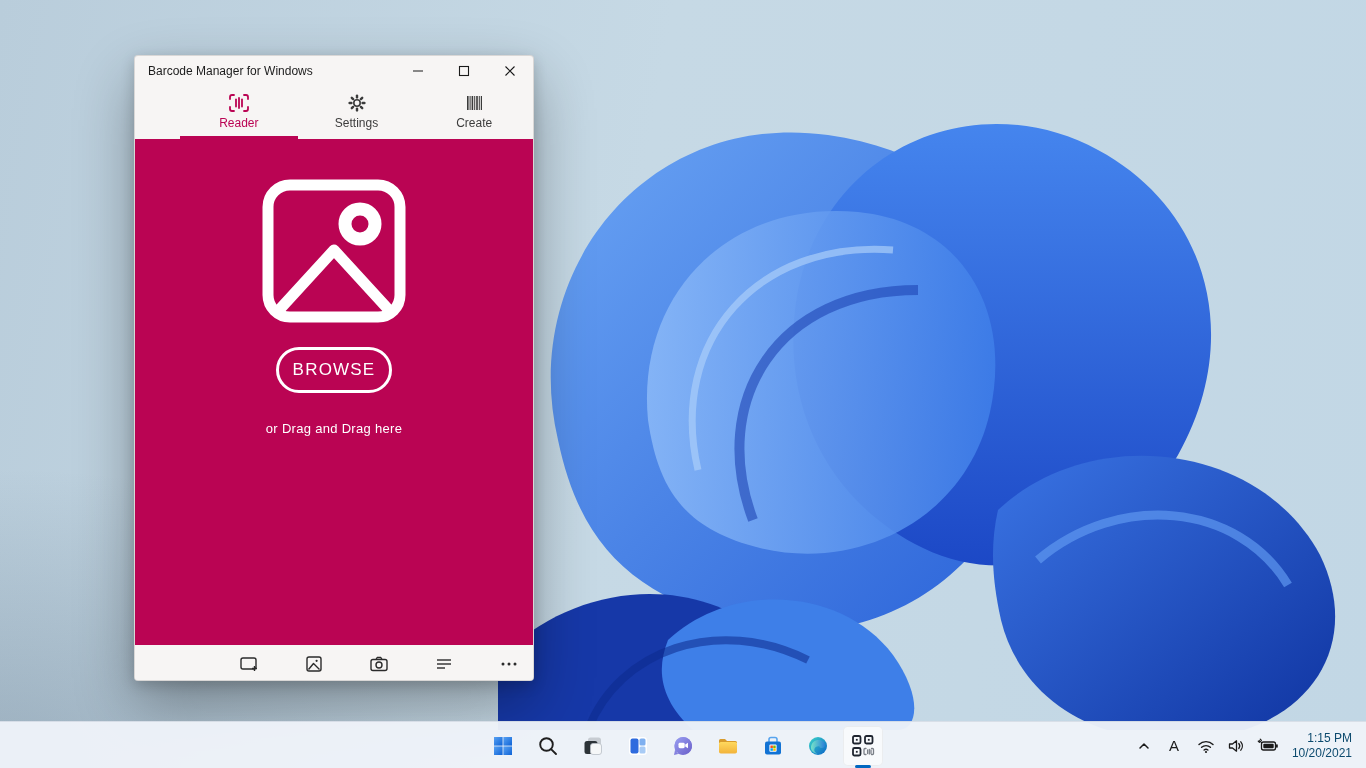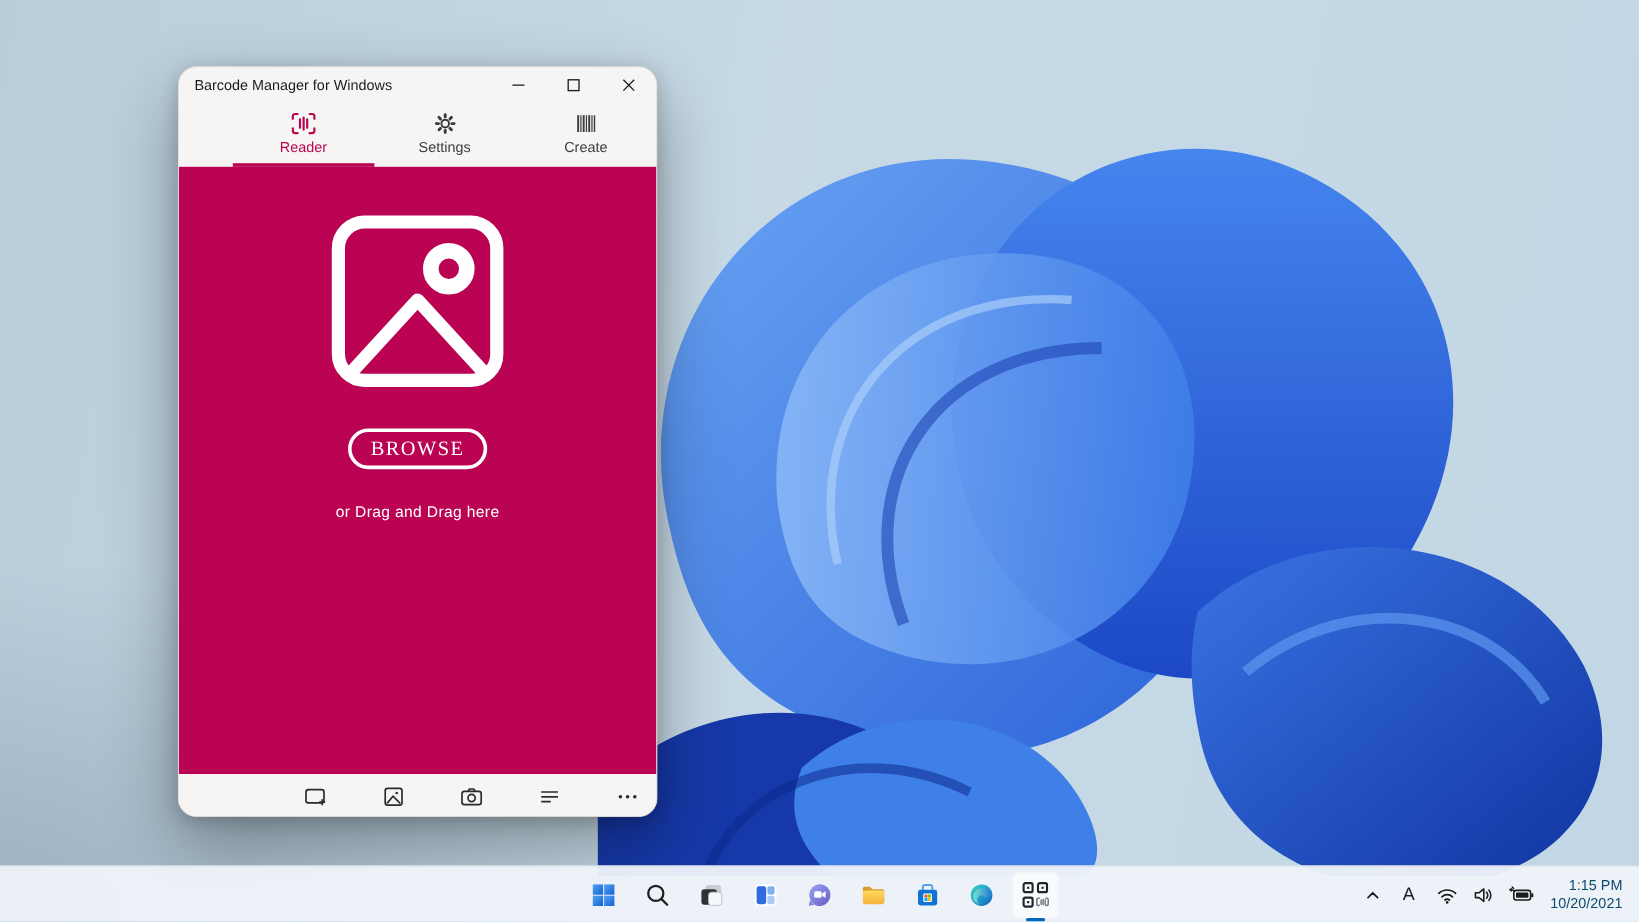--- a/index.html
+++ b/index.html
@@ -6,38 +6,38 @@
   html,body { width:1366px; height:768px; overflow:hidden; }
   body { font-family:"Liberation Sans","DejaVu Sans",sans-serif; position:relative;
          background:linear-gradient(100deg,#b9cddb 0%,#c6d9e5 45%,#c2d7e5 100%); }
   .vignette { position:absolute; inset:0;
     background:radial-gradient(900px 500px at 0% 100%, rgba(70,90,110,.28), rgba(70,90,110,0) 60%); }
 
   
   .bloom { position:absolute; left:498px; top:40px; width:846px; height:690px; }
 
   
-  .window { position:absolute; left:148px; top:55px; width:400px; height:626px;
-    background:#f7f5f4; border-radius:16px; overflow:hidden;
+  .window { position:absolute; left:134px; top:55px; width:400px; height:626px;
+    background:#f7f5f4; border-radius:4px; overflow:hidden;
     box-shadow:0 25px 60px rgba(0,0,0,.32), 0 4px 14px rgba(0,0,0,.18);
     border:1px solid rgba(0,0,0,.12); }
   .titlebar { height:30px; display:flex; align-items:center; padding-left:13px; }
   .title { font-size:12px; color:#1b1b1b; flex:1; }
   .win-controls { display:flex; height:100%; }
   .win-btn { width:46px; height:100%; display:flex; align-items:center; justify-content:center; background:transparent; border:none; }
   .tabbar { height:53px; display:flex; position:relative;margin-left:45px; }
   .tab { flex:1; display:flex; flex-direction:column; align-items:center; justify-content:flex-start; padding-top:7px; gap:3px; position:relative; cursor:default; }
   .tab-label { font-size:12px; color:#3c3c3c; }
   .tab.active .tab-label { color:#ba0453; }
   .tab-underline { position:absolute; left:0; bottom:0; width:100%; height:3px; background:#ba0453; }
   .content { height:506px; background:#ba0453; display:flex; flex-direction:column; align-items:center; padding-top:34px; }
   .imgicon { margin-top:0; }
-  .browse-btn { margin-top:28px; width:116px; height:34px; border:3px solid #ffffff; border-radius:23px;
+  .browse-btn { margin-top:18px; width:116px; height:46px; border:3px solid #ffffff; border-radius:23px;
     background:transparent; color:#fff; font-size:17px; letter-spacing:1.2px;
-    font-family:Liberation Serif, serif; display:flex; align-items:center; justify-content:center; }
+    font-family:Liberation Sans, sans-serif; display:flex; align-items:center; justify-content:center; }
   .drop-hint { margin-top:28px; color:#fff; font-size:13px; letter-spacing:.3px; }
   .toolbar { height:37px; background:#f7f5f4; display:flex; align-items:center; padding-left:94px; padding-right:4px; justify-content:space-between; }
   .tool-btn { width:40px; height:30px; display:flex; align-items:center; justify-content:center; background:transparent; border:none; }
 
   
   .taskbar { position:absolute; left:0; bottom:0; width:1366px; height:47px;
     background:rgba(238,243,249,.96); border-top:1px solid rgba(120,140,160,.18);
     display:flex; align-items:center; }
   .task-center { position:absolute; left:483px; top:0; height:47px; display:flex; align-items:center; gap:5px; }
   .task-btn { width:40px; height:40px; border-radius:5px; display:flex; align-items:center; justify-content:center;

